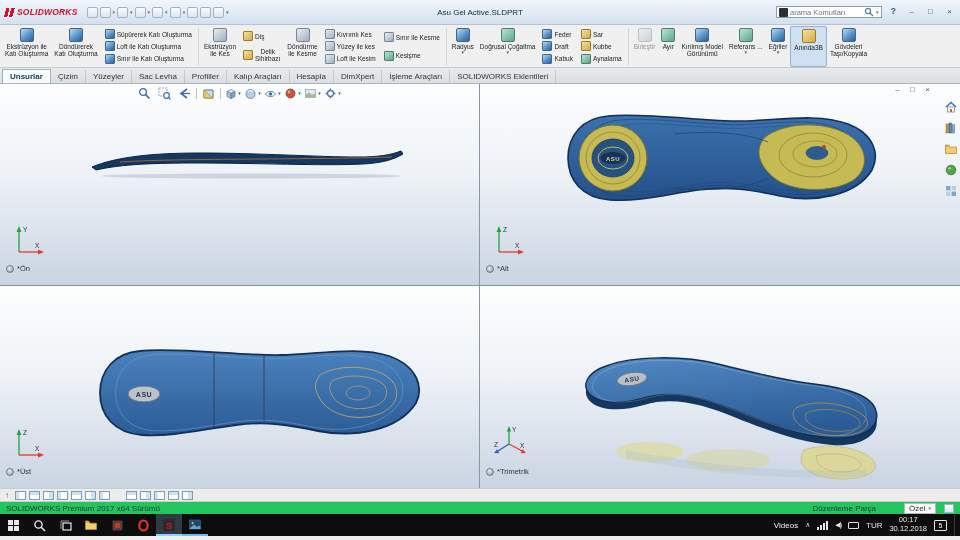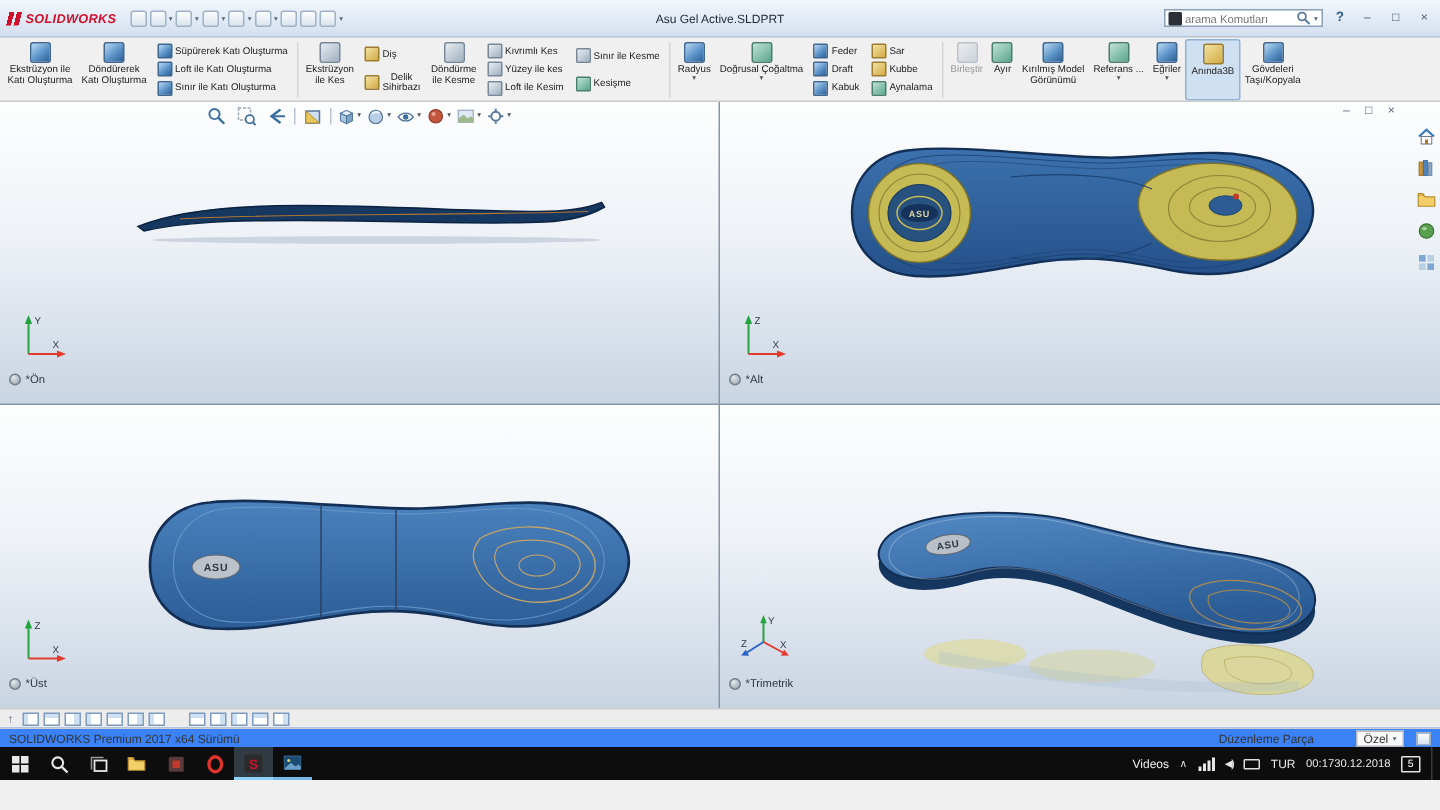--- a/index.html
+++ b/index.html
@@ -71,39 +71,39 @@
 
 .dockbar{height:13px;flex:none;background:#ededed;border-top:1px solid #cdcdcd;display:flex;align-items:center;gap:3px;padding:0 5px;}
 .dkup{font-size:8px;color:#5d6d7e;margin-right:3px;}
 .dk{width:11px;height:9px;border:1px solid #7d9cbf;background:#fff;}
 .dk.v1{background:linear-gradient(90deg,#cfe0f2 32%,#fff 32%);}
 .dk.v2{background:linear-gradient(180deg,#cfe0f2 42%,#fff 42%);}
 .dk.v3{background:linear-gradient(90deg,#fff 60%,#cfe0f2 60%);}
 .dkgap{width:10px;}
 
 
-.statusbar{height:13px;flex:none;background:#3b82f6;border-top:1px solid #cfcfcf;display:flex;align-items:center;padding:0 6px;font-size:8px;color:#333;}
+.statusbar{height:13px;flex:none;background:#22c55e;border-top:1px solid #cfcfcf;display:flex;align-items:center;padding:0 6px;font-size:8px;color:#333;}
 .st-mode{margin-left:auto;margin-right:28px;}
 .st-drop{display:flex;align-items:center;gap:3px;border:1px solid #b0b8c0;background:#fafafa;padding:0 4px;height:11px;margin-right:8px;}
 .st-grip{width:10px;height:9px;border:1px solid #9fb2c6;background:linear-gradient(#fdfdfd,#d9e4ef);}
 
 
 .taskbar{height:22px;flex:none;background:#0d0d0d;display:flex;align-items:center;color:#e8e8e8;}
 .tbi{width:26px;height:22px;display:flex;align-items:center;justify-content:center;flex:none;}
 .tbi.open{box-shadow:inset 0 -2px 0 #76b9ed;}
 .tbi.focus{background:#2f3a42;box-shadow:inset 0 -2px 0 #8fd0ff;}
 .tray{margin-left:auto;display:flex;align-items:center;gap:7px;padding-right:2px;}
 .tray-txt{font-size:8px;color:#f0f0f0;}
 .chev{font-size:7px;color:#ddd;}
 .netbars{display:flex;align-items:flex-end;gap:1px;}
 .netbars i{display:block;width:2px;background:#e8e8e8;}
 .spk{font-size:7px;color:#e8e8e8;letter-spacing:-1px;}
 .kbd{width:11px;height:7px;border:1px solid #e0e0e0;border-radius:1px;background:linear-gradient(#0d0d0d 55%,#e0e0e0 55% 62%,#0d0d0d 62%);}
 .lang{font-size:8px;}
-.clock{display:flex;align-items:center;line-height:1.15;font-size:7.5px;}
+.clock{display:flex;flex-direction:column;align-items:center;line-height:1.15;font-size:7.5px;}
 .ac{position:relative;width:13px;height:11px;border:1px solid #e3e3e3;border-radius:1px;display:flex;align-items:center;justify-content:center;font-size:7px;color:#fff;}
 .sliver{width:4px;height:22px;border-left:1px solid #3a3a3a;}
 </style>
 </head>
 <body>
 
 <div class="app">
 
   <div class="titlebar">
     <div class="logo">
@@ -312,20 +312,32 @@
     </div>
     <div class="rmed">
       <span class="ri ri-blue"></span>
       <span class="rlb">
           <span class="ln">Gövdeleri</span>
           <span class="ln">Taşı/Kopyala</span>
         </span>
     </div>
   </div>
 
+  <div class="tabrow">
+    <div class="ctab active">Unsurlar</div>
+    <div class="ctab">Çizim</div>
+    <div class="ctab">Yüzeyler</div>
+    <div class="ctab">Sac Levha</div>
+    <div class="ctab">Profiller</div>
+    <div class="ctab">Kalıp Araçları</div>
+    <div class="ctab">Hesapla</div>
+    <div class="ctab">DimXpert</div>
+    <div class="ctab">İşleme Araçları</div>
+    <div class="ctab">SOLIDWORKS Eklentileri</div>
+  </div>
 
   <div class="viewport">
 
     <div class="quad">
       <svg class="mf" style="left:86px;top:58px;" width="326" height="40" viewBox="0 0 326 40">
         <ellipse cx="165" cy="34" rx="150" ry="2.5" fill="#aebccd" opacity="0.55"></ellipse>
         <path d="M6,25 C30,15 66,11 114,11 C172,11 232,15 272,15 C292,15 305,13 315,9 L317,12 C307,18 295,21 277,22 C235,24 172,21 114,21 C68,21 36,22 10,28 Z" fill="#16375f" stroke="#0b2342" stroke-width="1"></path>
         <path d="M34,20 C96,16 210,18 306,15" stroke="#c07a2e" stroke-width="0.8" fill="none" opacity="0.9"></path>
       </svg>
       <svg class="triad" width="36" height="36" viewBox="0 0 36 36">

